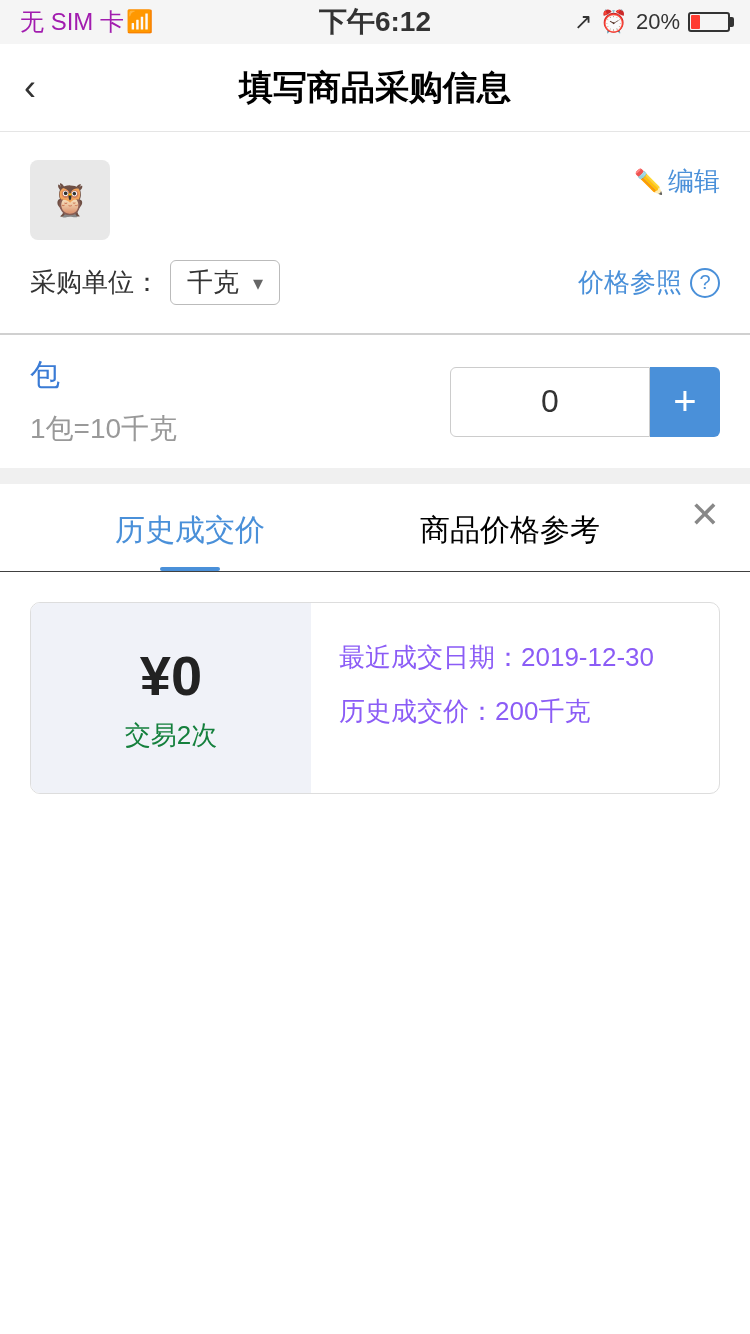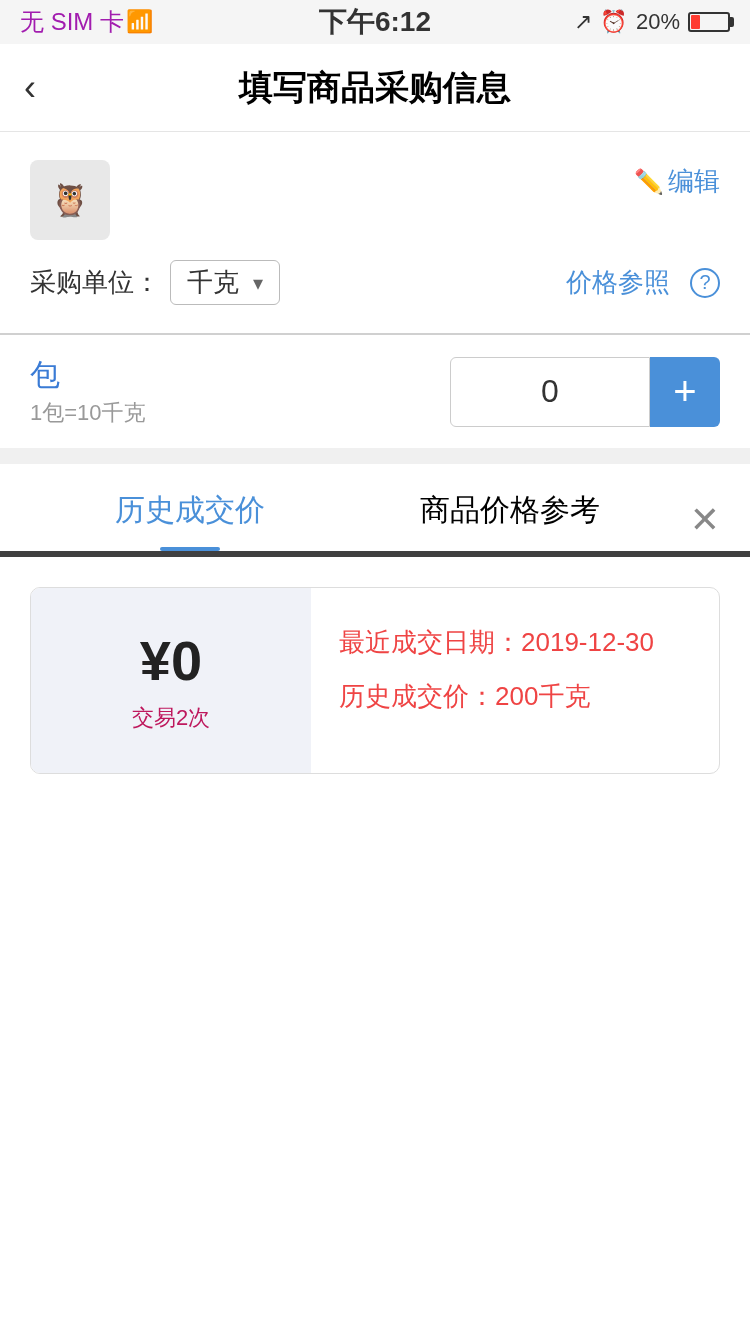--- a/index.html
+++ b/index.html
@@ -176,21 +176,21 @@
       gap: 14px;
       cursor: pointer;
     }
     .chevron-down {
       font-size: 20px;
       color: #666;
     }
     .price-ref-btn {
       display: flex;
       align-items: center;
-      gap: 20px;
+      gap: 8px;
       color: #4a90d9;
       font-size: 26px;
       cursor: pointer;
     }
     .info-circle {
       width: 30px;
       height: 30px;
       border: 2px solid #4a90d9;
       border-radius: 50%;
       display: flex;
@@ -219,23 +219,23 @@
     .quantity-label-wrap {
       display: flex;
       flex-direction: column;
     }
     .quantity-unit {
       font-size: 30px;
       font-weight: 500;
       color: #3a7bd5;
     }
     .quantity-conversion {
-      font-size: 22px;
+      font-size: 28px;
       color: #999;
-      margin-top: 2px;
+      margin-top: 14px;
     }
     .quantity-input-wrap {
       display: flex;
       align-items: center;
       gap: 0;
     }
     .quantity-input-box {
       width: 200px;
       height: 70px;
       border: 1px solid #ccc;
@@ -265,22 +265,22 @@
       height: 16px;
       background: #f0f0f0;
     }
 
     
     .tabs-container {
       background: #fff;
     }
     .tabs-header {
       display: flex;
-      align-items: flex-end;
-      border-bottom: 6px solid #404040;
+      align-items: flex-start;
+      border-bottom: 1px solid #404040;
       padding: 0 30px;
       position: relative;
     }
     .tab-item {
       flex: 1;
       text-align: center;
       padding: 26px 0 20px;
       font-size: 30px;
       cursor: pointer;
       position: relative;
@@ -329,34 +329,34 @@
       align-items: center;
       justify-content: center;
       padding: 40px 20px;
     }
     .history-price {
       font-size: 56px;
       font-weight: 600;
       color: #222;
     }
     .history-trades {
-      font-size: 22px;
-      color: #be185d;
+      font-size: 26px;
+      color: #15803d;
       margin-top: 10px;
     }
     .history-card-right {
       flex: 1;
       padding: 36px 28px;
       display: flex;
       flex-direction: column;
       gap: 18px;
     }
     .history-detail-row {
       font-size: 26px;
-      color: #ef4444;
+      color: #8b5cf6;
       line-height: 1.4;
     }
 
     
     .bottom-space {
       height: 600px;
       background: #fff;
     }
   </style>
 </head>

